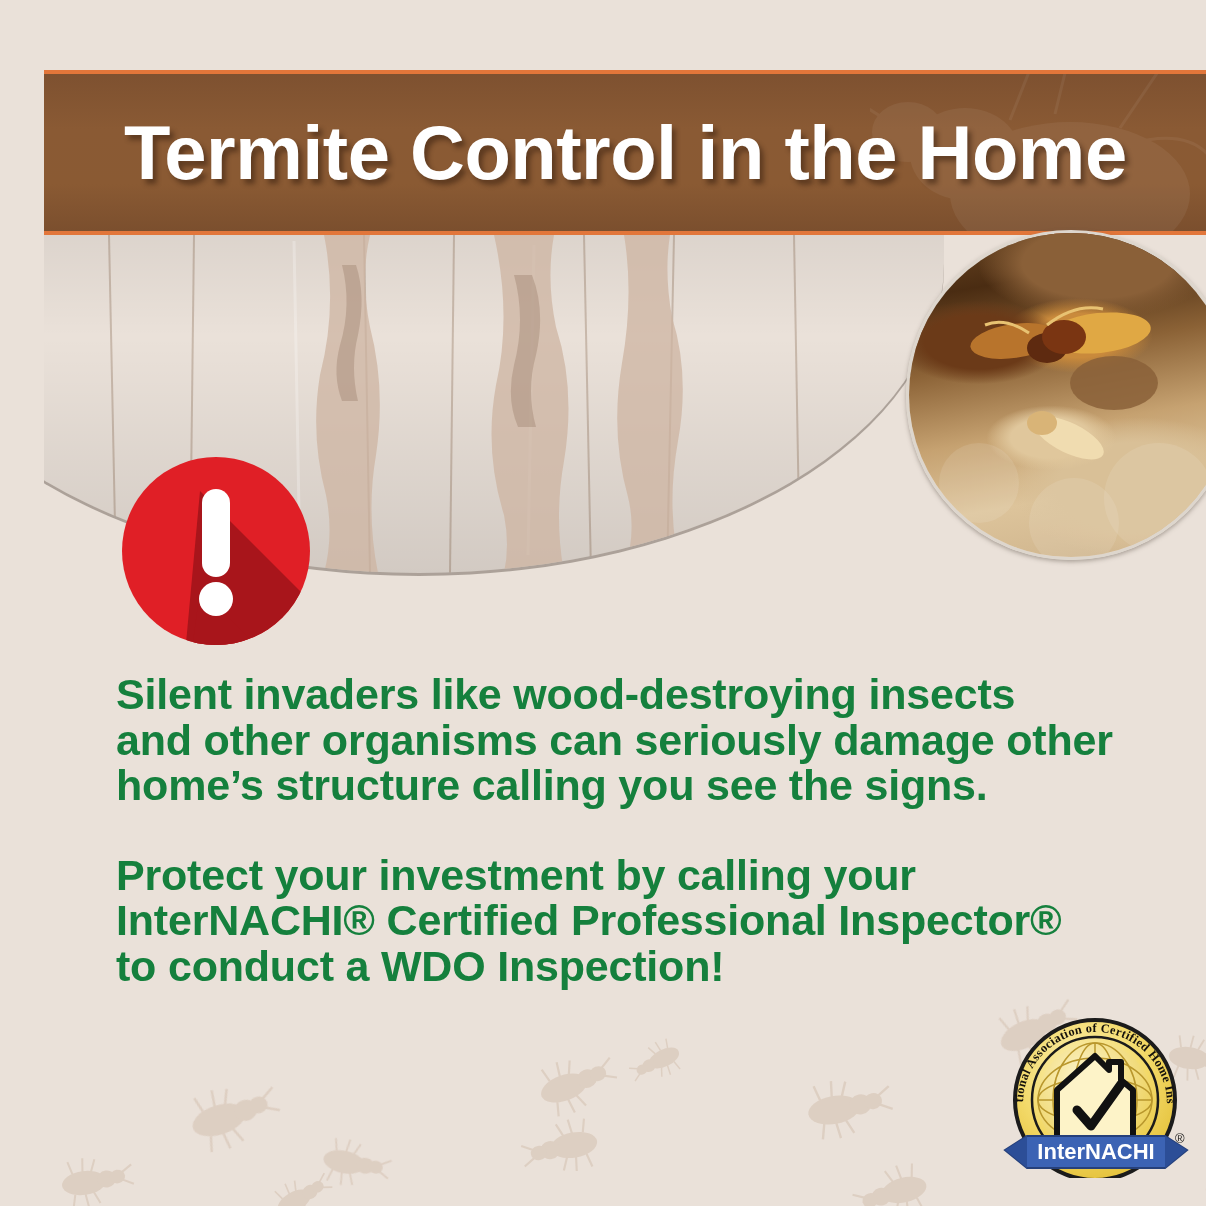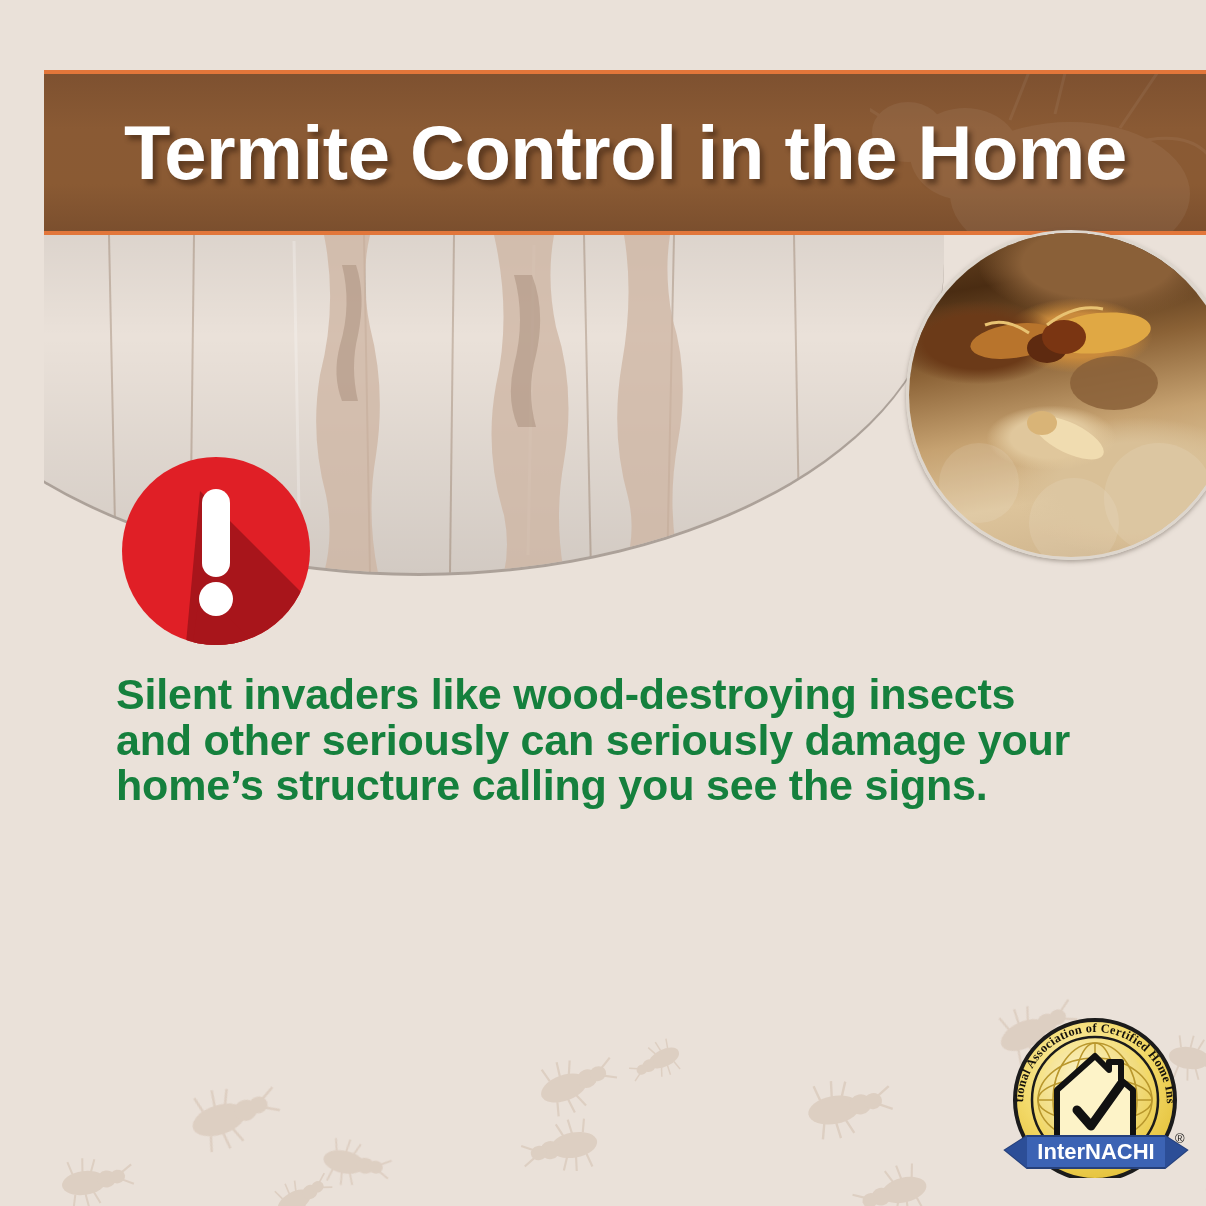--- a/index.html
+++ b/index.html
@@ -255,24 +255,29 @@
         <rect x="80" y="32" width="28" height="88" rx="14"></rect>
         <circle cx="94" cy="142" r="17"></circle>
       </g>
     </svg>
   </div>
 
   <div class="copy">
 
     <p class="para">
       <span>Silent invaders like wood-destroying insects</span><br>
-      <span>and other seriously can seriously damage your</span><br>
+      <span>and other organisms can seriously damage other</span><br>
       <span>home’s structure calling you see the signs.</span>
     </p>
 
+    <p class="para">
+      <span>Protect your investment by calling your</span><br>
+      <span>InterNACHI® Certified Professional Inspector®</span><br>
+      <span>to conduct a WDO Inspection!</span>
+    </p>
   </div>
 
   <div class="logo">
     <svg width="190" height="178" viewBox="0 0 190 178" xmlns="http://www.w3.org/2000/svg">
       <defs>
         <path id="arcpath" d="M24,104 A72,72 0 1,1 168,104" fill="none"></path>
         <radialGradient id="goldg" cx="42%" cy="34%" r="72%">
           <stop offset="0%" stop-color="#fdf3c0"></stop>
           <stop offset="55%" stop-color="#f3da6a"></stop>
           <stop offset="100%" stop-color="#e3bf35"></stop>

